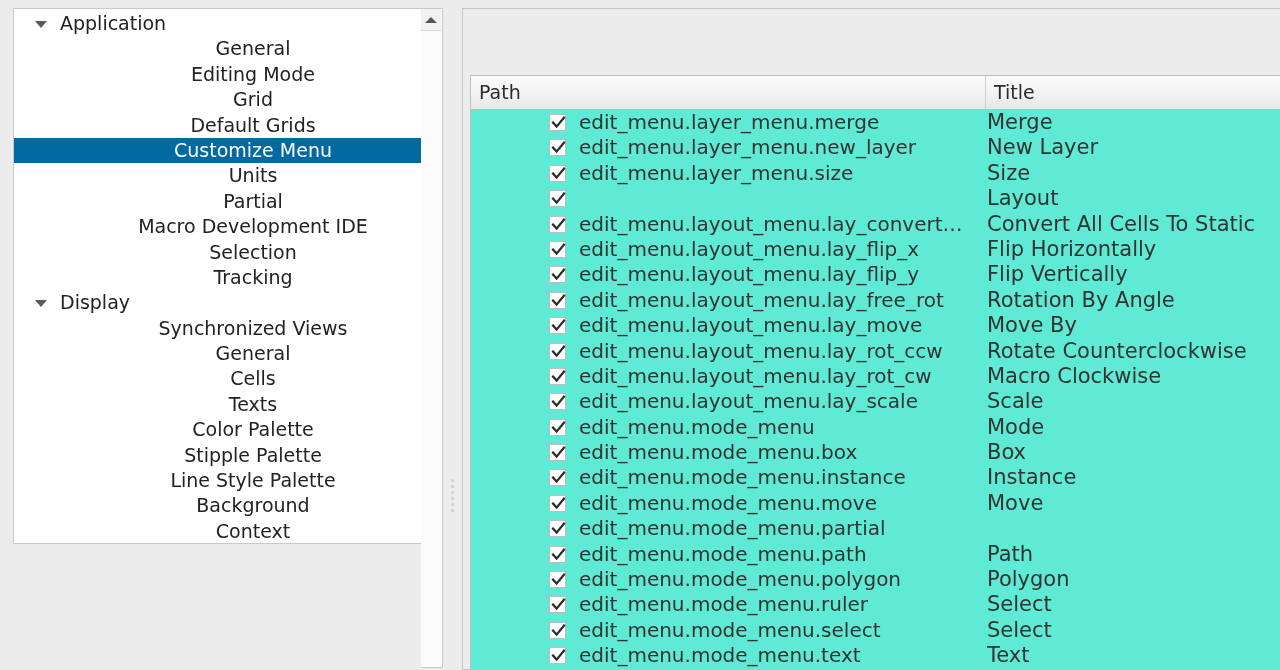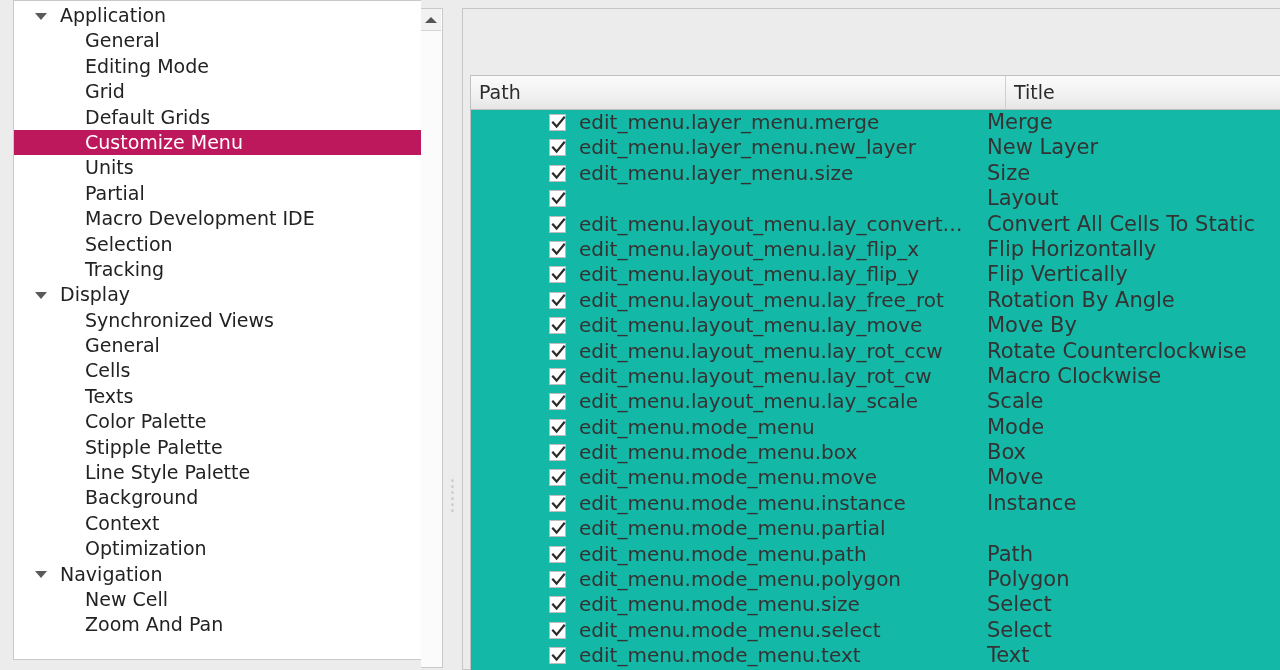--- a/index.html
+++ b/index.html
@@ -16,23 +16,23 @@
     position: relative;
     width: 1280px;
     height: 670px;
     background: #ececec;
   }
 
   
   #tree-panel {
     position: absolute;
     left: 13px;
-    top: 0;
+    top: 8px;
     width: 408px;
-    height: 660px;
+    height: 536px;
     background: #ffffff;
     border: 1px solid #c9c9c9;
     border-right: none;
     box-sizing: border-box;
     overflow: hidden;
   }
   #tree-list {
     position: absolute;
     left: 0;
     top: 2px;
@@ -41,23 +41,23 @@
   .tree-row {
     position: relative;
     height: 25.4px;
     line-height: 25.4px;
     white-space: nowrap;
     font-size: 19px;
     color: #222222;
     padding-left: 0;
   }
   .tree-row.group { padding-left: 22px; }
-  .tree-row.leaf  { padding-left: 71px; }
+  .tree-row.leaf  { padding-left: 71px; text-align: center; }
   .tree-row.selected {
-    background: #be185d;
+    background: #0369a1;
     color: #ffffff;
   }
   .tri {
     position: absolute;
     left: 21px;
     top: 50%;
     margin-top: -3px;
     width: 0; height: 0;
     border-left: 6px solid transparent;
     border-right: 6px solid transparent;
@@ -138,21 +138,21 @@
     box-sizing: border-box;
   }
 
   
   #table-wrap {
     position: absolute;
     left: 470px;
     top: 75px;
     right: 0;
     bottom: 0;
-    background: #14b8a6;
+    background: #5eead4;
     border: 1px solid #c0c0c0;
     border-right: none;
     border-bottom: none;
     box-sizing: border-box;
     overflow: hidden;
   }
   #table-header {
     position: relative;
     height: 34px;
     background: linear-gradient(to bottom, #fbfbfb 0%, #f1f1f1 60%, #e6e6e6 100%);
@@ -164,21 +164,21 @@
     top: 0;
     height: 33px;
     line-height: 33px;
     font-size: 19px;
     color: #2b2b2b;
     white-space: nowrap;
     box-sizing: border-box;
     padding-left: 8px;
   }
   .hcell.path  { left: 0px;   width: 514px; }
-  .hcell.title { left: 534px; right: 0; border-left: 1px solid #cfcfcf; }
+  .hcell.title { left: 514px; right: 0; border-left: 1px solid #cfcfcf; }
 
   #table-body {
     position: absolute;
     left: 0; right: 0;
     top: 34px; bottom: 0;
     overflow: hidden;
   }
   .trow {
     position: relative;
     height: 25.4px;
@@ -405,38 +405,38 @@
           </span>
           <span class="cpath">edit_menu.mode_menu.box</span>
           <span class="ctitle">Box</span>
         </div>
         <div class="trow">
           <span class="cb">
             <svg width="15" height="15" viewBox="0 0 15 15">
               <path d="M2 7.5 L5.6 11.6 L13 2.6" stroke="#2b2b2b" stroke-width="2.2" fill="none" stroke-linecap="square"></path>
             </svg>
           </span>
+          <span class="cpath">edit_menu.mode_menu.instance</span>
+          <span class="ctitle">Instance</span>
+        </div>
+        <div class="trow">
+          <span class="cb">
+            <svg width="15" height="15" viewBox="0 0 15 15">
+              <path d="M2 7.5 L5.6 11.6 L13 2.6" stroke="#2b2b2b" stroke-width="2.2" fill="none" stroke-linecap="square"></path>
+            </svg>
+          </span>
           <span class="cpath">edit_menu.mode_menu.move</span>
           <span class="ctitle">Move</span>
         </div>
         <div class="trow">
           <span class="cb">
             <svg width="15" height="15" viewBox="0 0 15 15">
               <path d="M2 7.5 L5.6 11.6 L13 2.6" stroke="#2b2b2b" stroke-width="2.2" fill="none" stroke-linecap="square"></path>
             </svg>
           </span>
-          <span class="cpath">edit_menu.mode_menu.instance</span>
-          <span class="ctitle">Instance</span>
-        </div>
-        <div class="trow">
-          <span class="cb">
-            <svg width="15" height="15" viewBox="0 0 15 15">
-              <path d="M2 7.5 L5.6 11.6 L13 2.6" stroke="#2b2b2b" stroke-width="2.2" fill="none" stroke-linecap="square"></path>
-            </svg>
-          </span>
           <span class="cpath">edit_menu.mode_menu.partial</span>
         </div>
         <div class="trow">
           <span class="cb">
             <svg width="15" height="15" viewBox="0 0 15 15">
               <path d="M2 7.5 L5.6 11.6 L13 2.6" stroke="#2b2b2b" stroke-width="2.2" fill="none" stroke-linecap="square"></path>
             </svg>
           </span>
           <span class="cpath">edit_menu.mode_menu.path</span>
           <span class="ctitle">Path</span>
@@ -449,21 +449,21 @@
           </span>
           <span class="cpath">edit_menu.mode_menu.polygon</span>
           <span class="ctitle">Polygon</span>
         </div>
         <div class="trow">
           <span class="cb">
             <svg width="15" height="15" viewBox="0 0 15 15">
               <path d="M2 7.5 L5.6 11.6 L13 2.6" stroke="#2b2b2b" stroke-width="2.2" fill="none" stroke-linecap="square"></path>
             </svg>
           </span>
-          <span class="cpath">edit_menu.mode_menu.size</span>
+          <span class="cpath">edit_menu.mode_menu.ruler</span>
           <span class="ctitle">Select</span>
         </div>
         <div class="trow">
           <span class="cb">
             <svg width="15" height="15" viewBox="0 0 15 15">
               <path d="M2 7.5 L5.6 11.6 L13 2.6" stroke="#2b2b2b" stroke-width="2.2" fill="none" stroke-linecap="square"></path>
             </svg>
           </span>
           <span class="cpath">edit_menu.mode_menu.select</span>
           <span class="ctitle">Select</span>

